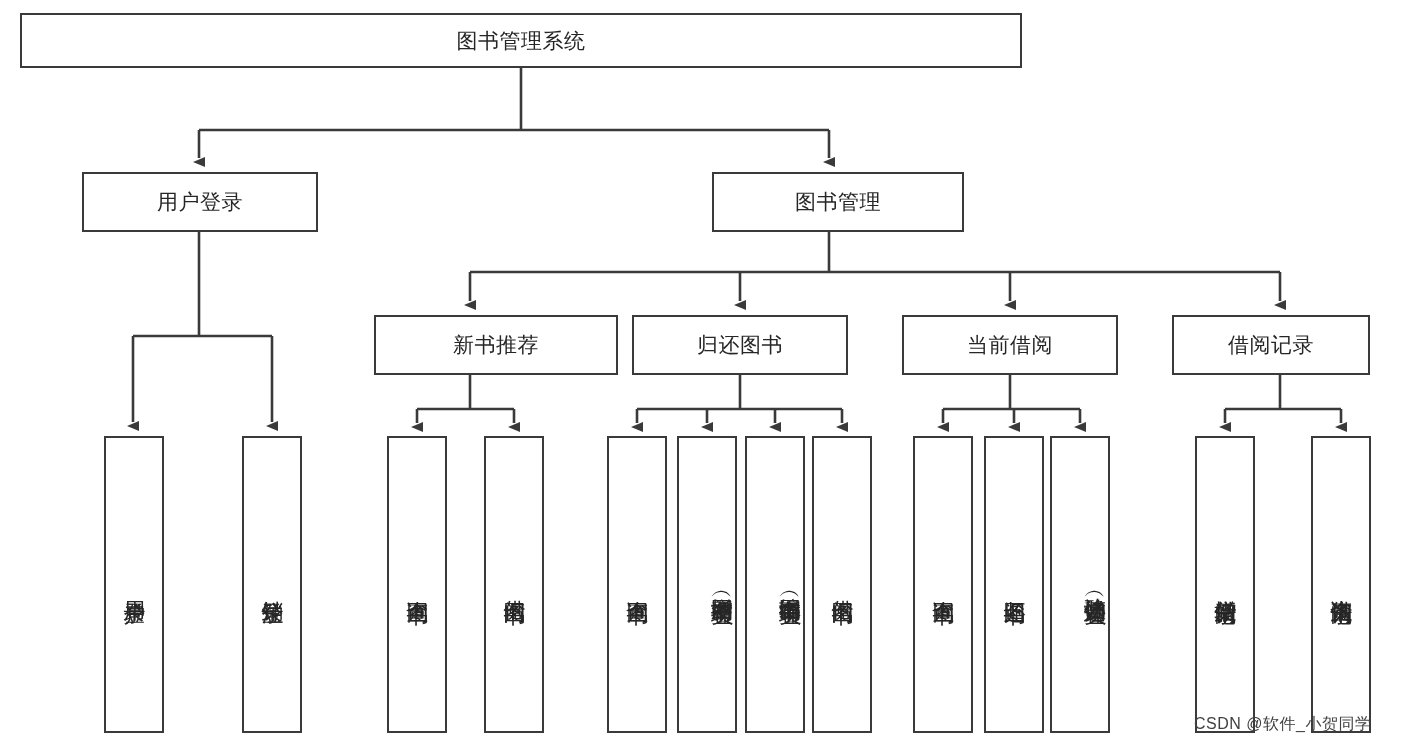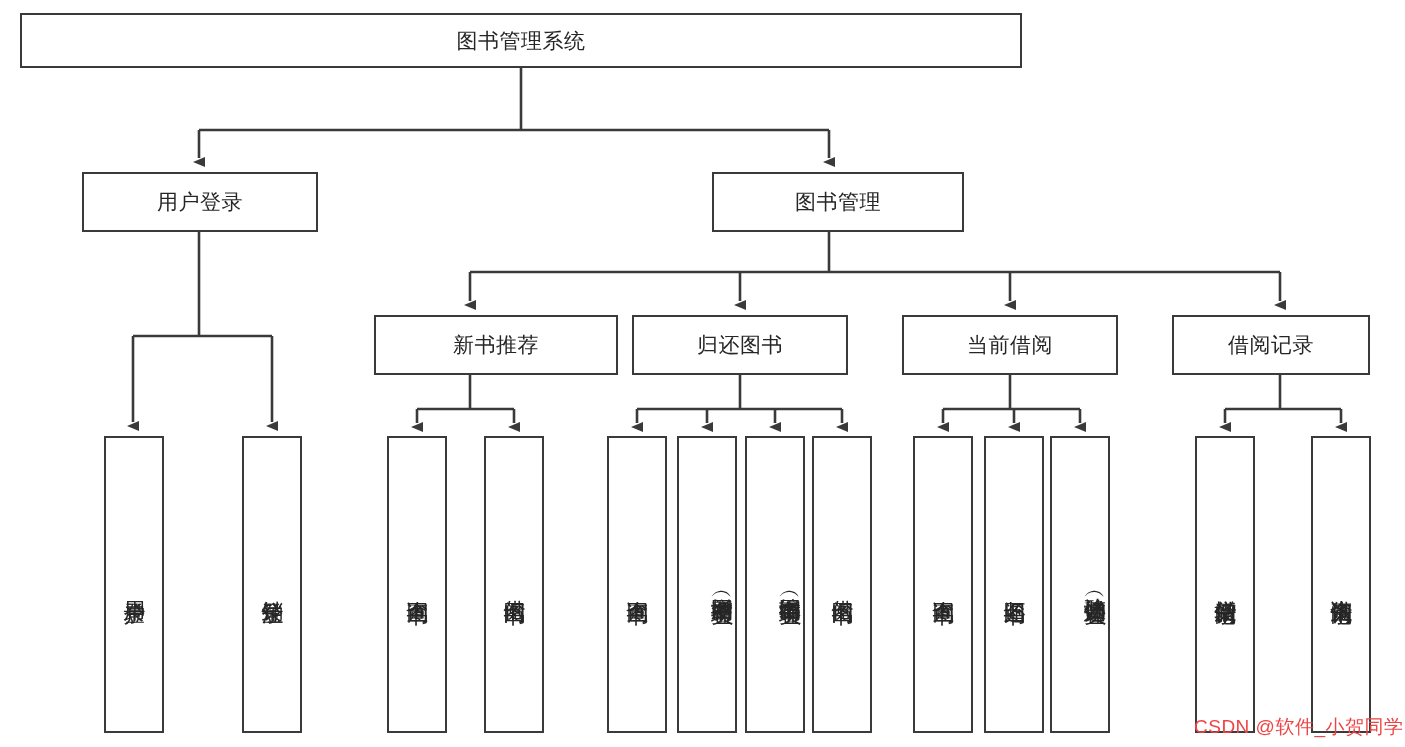--- a/index.html
+++ b/index.html
@@ -53,22 +53,22 @@
   }
   .node.vert.tall {
     align-items: flex-start;
   }
   .node-label {
     display: block;
     white-space: pre-line;
   }
   .watermark {
     position: absolute;
-    font-size: 19px;
-    color: #ef4444;
+    font-size: 16px;
+    color: #404040;
     letter-spacing: 0.5px;
     white-space: nowrap;
     user-select: none;
   }
 </style>
 </head>
 <body>
 
 <div id="canvas">
 

